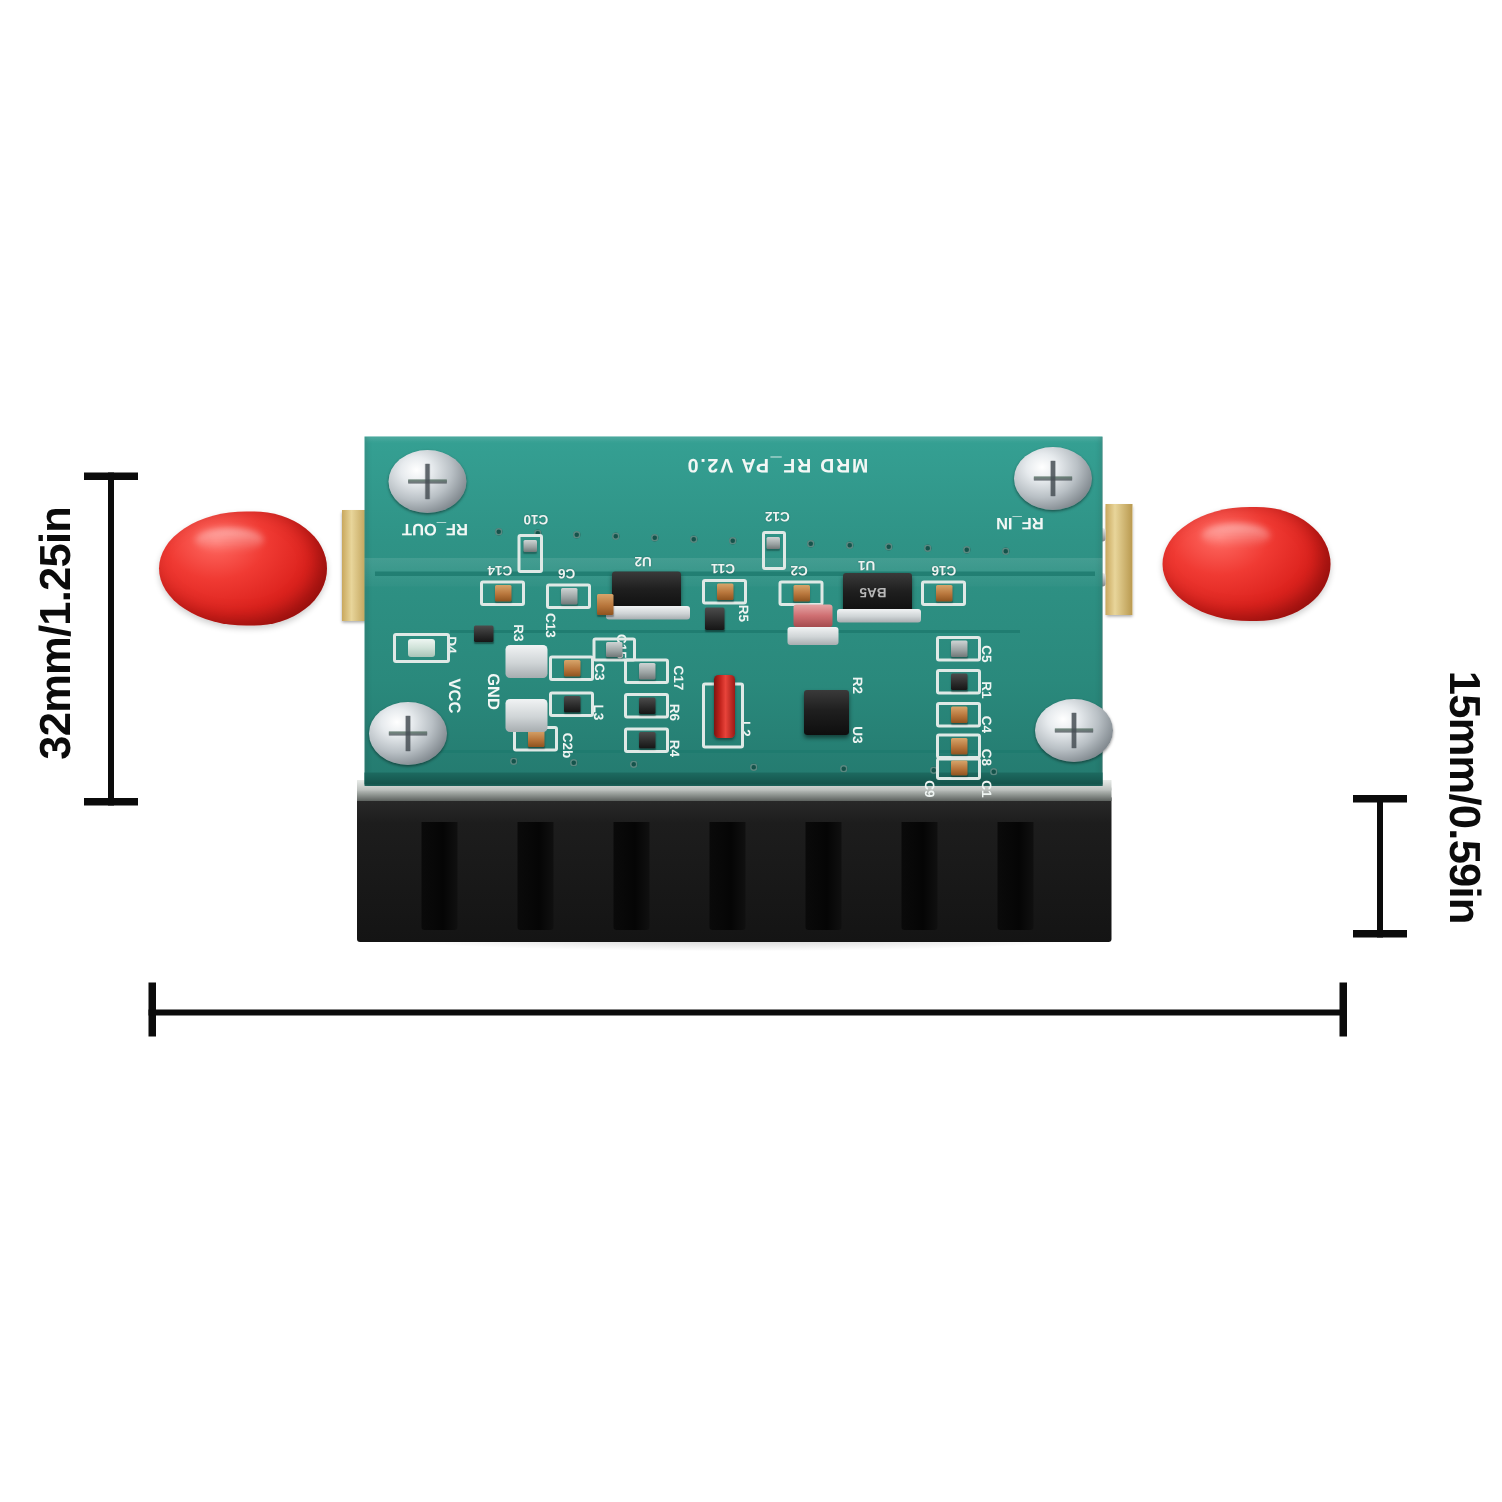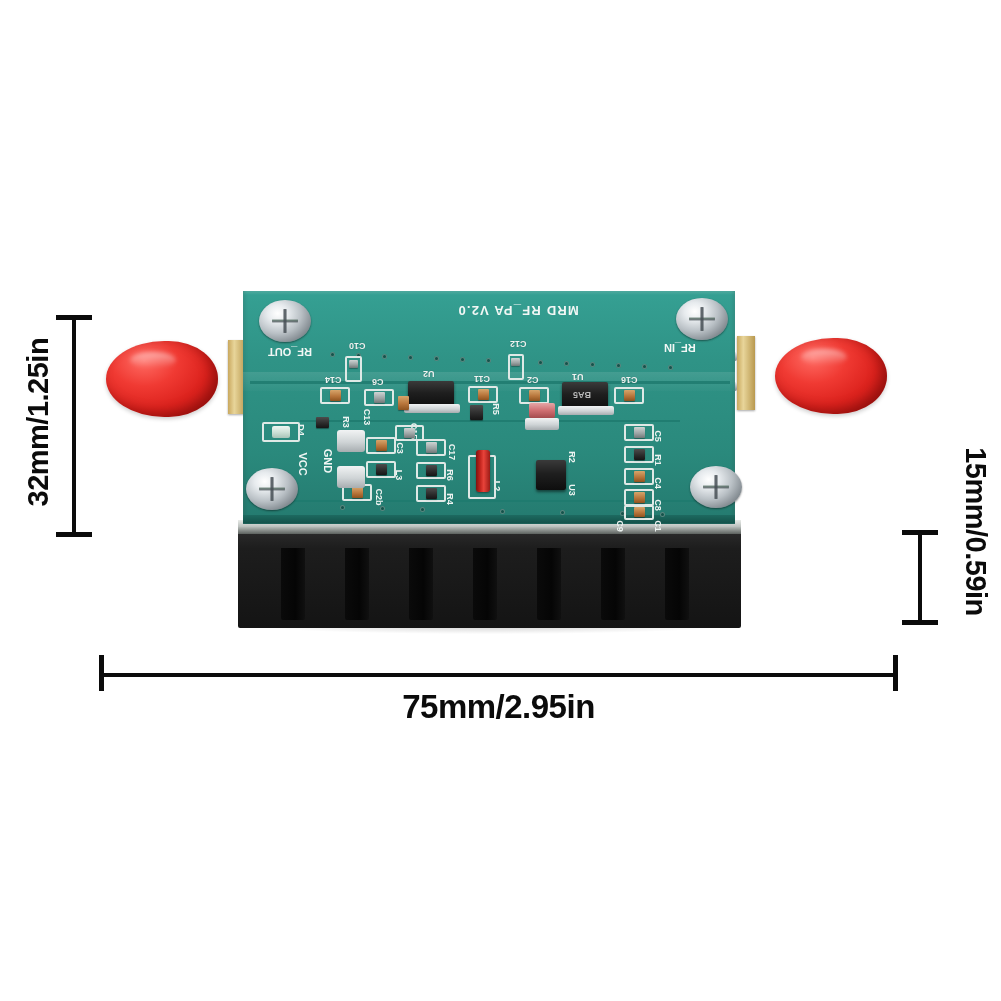--- a/index.html
+++ b/index.html
@@ -420,15 +420,14 @@
   <div id="dim-left-label" class="dim-label vert-text">32mm/1.25in</div>
 
   <div id="dim-right-cap-top" class="dim-line"></div>
   <div id="dim-right-bar" class="dim-line"></div>
   <div id="dim-right-cap-bot" class="dim-line"></div>
   <div id="dim-right-label" class="dim-label vert-text">15mm/0.59in</div>
 
   <div id="dim-bottom-cap-l" class="dim-line"></div>
   <div id="dim-bottom-bar" class="dim-line"></div>
   <div id="dim-bottom-cap-r" class="dim-line"></div>
-  <div id="dim-bottom-label" class="dim-label">75mm/2.95in</div>
 
 </div>
 
 </body></html>

